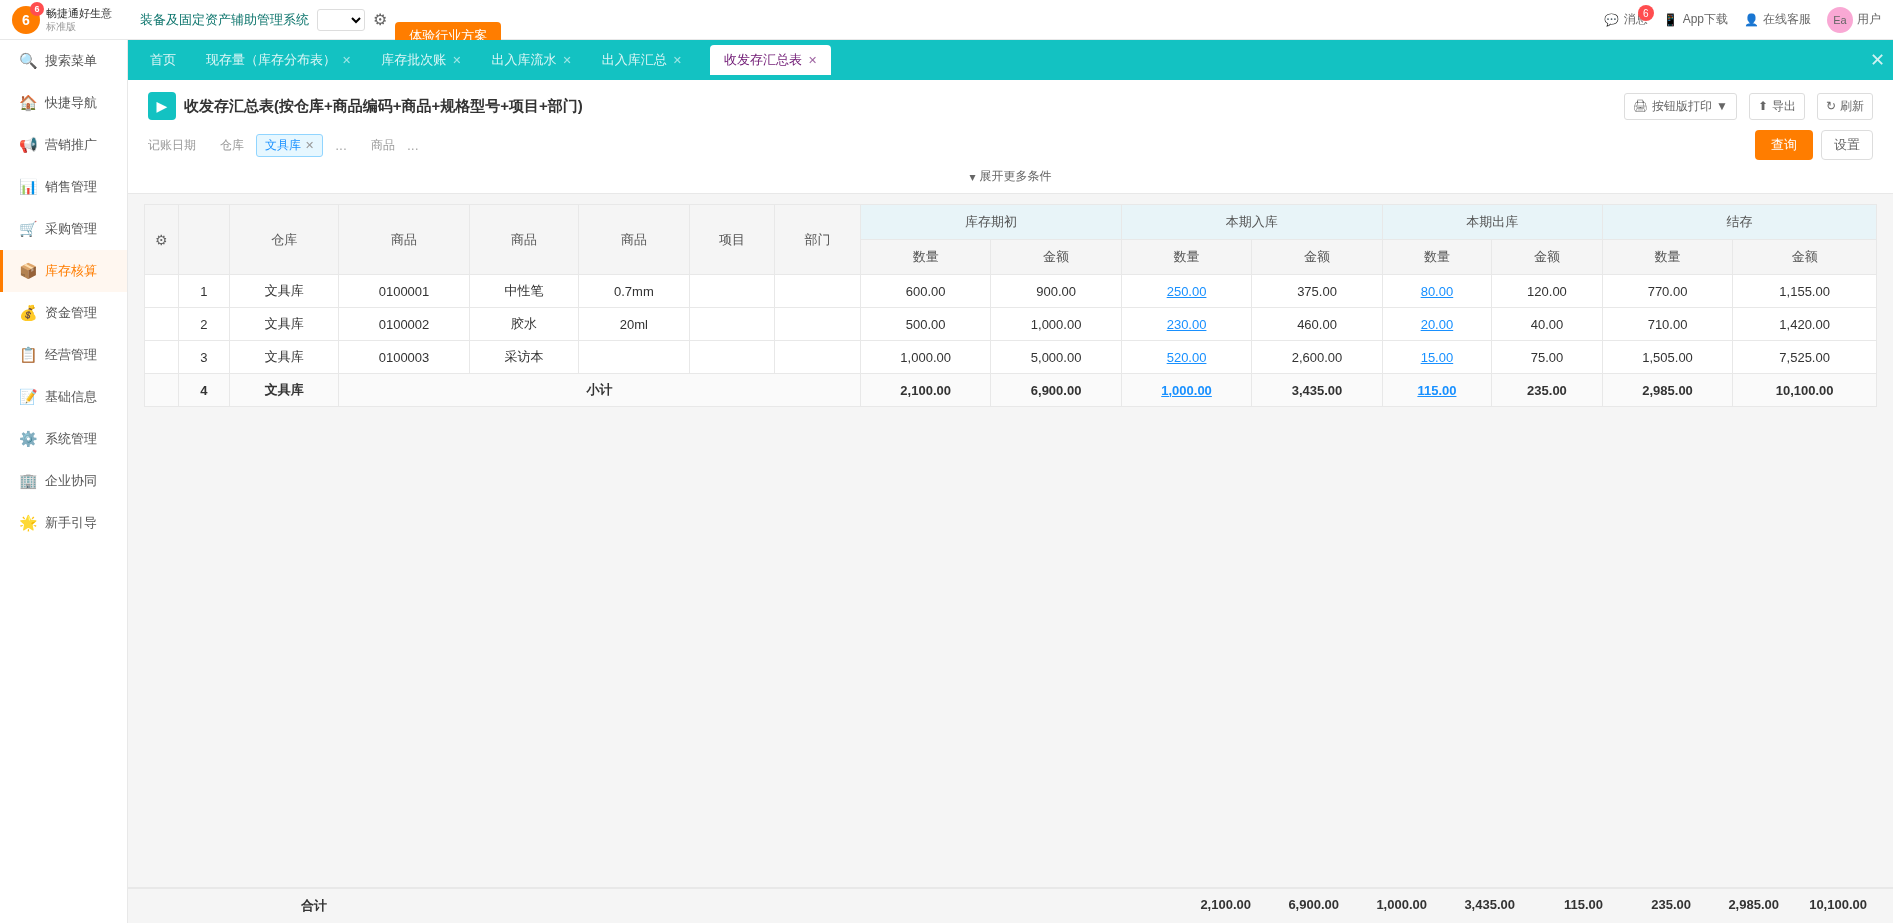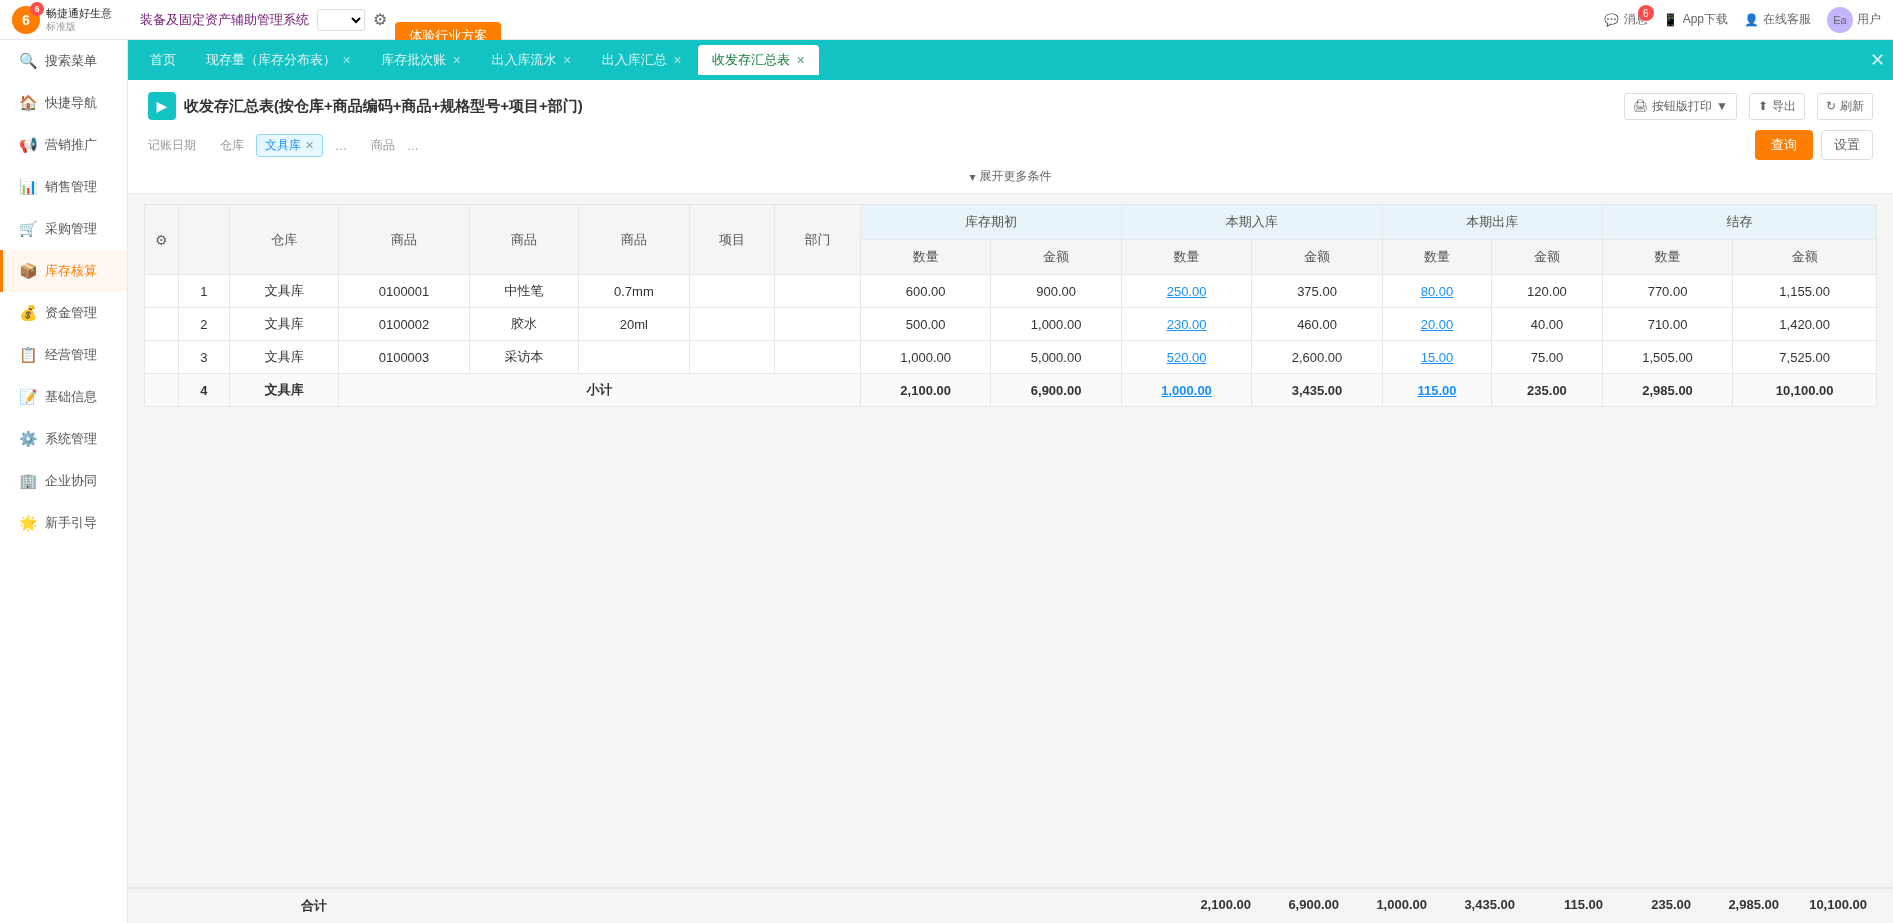--- a/index.html
+++ b/index.html
@@ -6,45 +6,45 @@
     body { font-family: 'Microsoft YaHei', Arial, sans-serif; font-size: 13px; background: #f5f5f5; color: #333; height: 923px; overflow: hidden; display: flex; flex-direction: column; }
 
     
     .top-bar { height: 40px; background: #fff; display: flex; align-items: center; padding: 0 12px; border-bottom: 1px solid #e8e8e8; flex-shrink: 0; }
     .logo-area { display: flex; align-items: center; width: 128px; }
     .logo-icon { width: 28px; height: 28px; background: #ff7d00; border-radius: 50%; display: flex; align-items: center; justify-content: center; color: white; font-weight: bold; font-size: 14px; position: relative; }
     .logo-badge { position: absolute; top: -4px; right: -4px; background: #ff4d4f; color: white; border-radius: 50%; width: 14px; height: 14px; font-size: 9px; display: flex; align-items: center; justify-content: center; }
     .logo-text { margin-left: 6px; font-size: 11px; color: #333; line-height: 1.3; }
     .logo-text .sub { color: #999; font-size: 10px; }
     .system-name { flex: 1; display: flex; align-items: center; gap: 8px; }
-    .system-name span { font-size: 13px; color: #701a75; }
+    .system-name span { font-size: 13px; color: #0f766e; }
     .system-select { background: none; border: 1px solid #ddd; padding: 2px 20px 2px 6px; border-radius: 3px; font-size: 12px; cursor: pointer; }
     .gear-btn { background: none; border: none; cursor: pointer; color: #666; font-size: 16px; }
     .trial-btn { background: #ff7d00; color: white; border: none; border-radius: 4px; padding: 5px 14px; font-size: 13px; cursor: pointer; margin-top: 32px; }
     .top-right { display: flex; align-items: center; gap: 16px; }
     .top-right-item { display: flex; align-items: center; gap: 4px; font-size: 12px; color: #666; cursor: pointer; position: relative; }
     .badge { background: #ff4d4f; color: white; border-radius: 50%; width: 16px; height: 16px; font-size: 10px; display: flex; align-items: center; justify-content: center; position: absolute; top: -6px; right: -6px; }
-    .user-avatar { width: 26px; height: 26px; background: #c4b5fd; border-radius: 50%; display: flex; align-items: center; justify-content: center; font-size: 11px; color: #666; }
+    .user-avatar { width: 26px; height: 26px; background: #f9a8d4; border-radius: 50%; display: flex; align-items: center; justify-content: center; font-size: 11px; color: #666; }
 
     
     .main-layout { display: flex; flex: 1; overflow: hidden; }
 
     
     .sidebar { width: 128px; background: #fff; border-right: 1px solid #e8e8e8; display: flex; flex-direction: column; flex-shrink: 0; }
     .sidebar-item { display: flex; align-items: center; gap: 8px; padding: 12px 16px; cursor: pointer; color: #555; font-size: 13px; border-left: 3px solid transparent; }
     .sidebar-item.active { background: #fff7f0; color: #ff7d00; border-left-color: #ff7d00; }
     .sidebar-icon { font-size: 15px; width: 18px; text-align: center; }
 
     
     .content-area { flex: 1; display: flex; flex-direction: column; overflow: hidden; }
 
     
     .tab-bar { height: 40px; background: #13c2c2; display: flex; align-items: center; padding: 0 8px; flex-shrink: 0; }
     .tab-item { display: flex; align-items: center; gap: 6px; padding: 6px 14px; border-radius: 4px 4px 0 0; cursor: pointer; font-size: 13px; color: rgba(255,255,255,0.85); margin-right: 2px; }
-    .tab-item.active { background: #fff; color: #15803d; }
+    .tab-item.active { background: #fff; color: #701a75; margin-left: 12px; }
     .tab-close { font-size: 11px; color: inherit; opacity: 0.7; cursor: pointer; }
     .tab-bar-close { margin-left: auto; color: white; font-size: 18px; cursor: pointer; opacity: 0.8; }
 
     
     .page-content { flex: 1; background: #f5f5f5; overflow: hidden; display: flex; flex-direction: column; }
 
     
     .page-header { background: #fff; padding: 12px 20px 8px; border-bottom: 1px solid #e8e8e8; flex-shrink: 0; }
     .page-title-row { display: flex; align-items: center; justify-content: space-between; margin-bottom: 10px; }
     .page-title { font-size: 15px; font-weight: bold; color: #333; }

